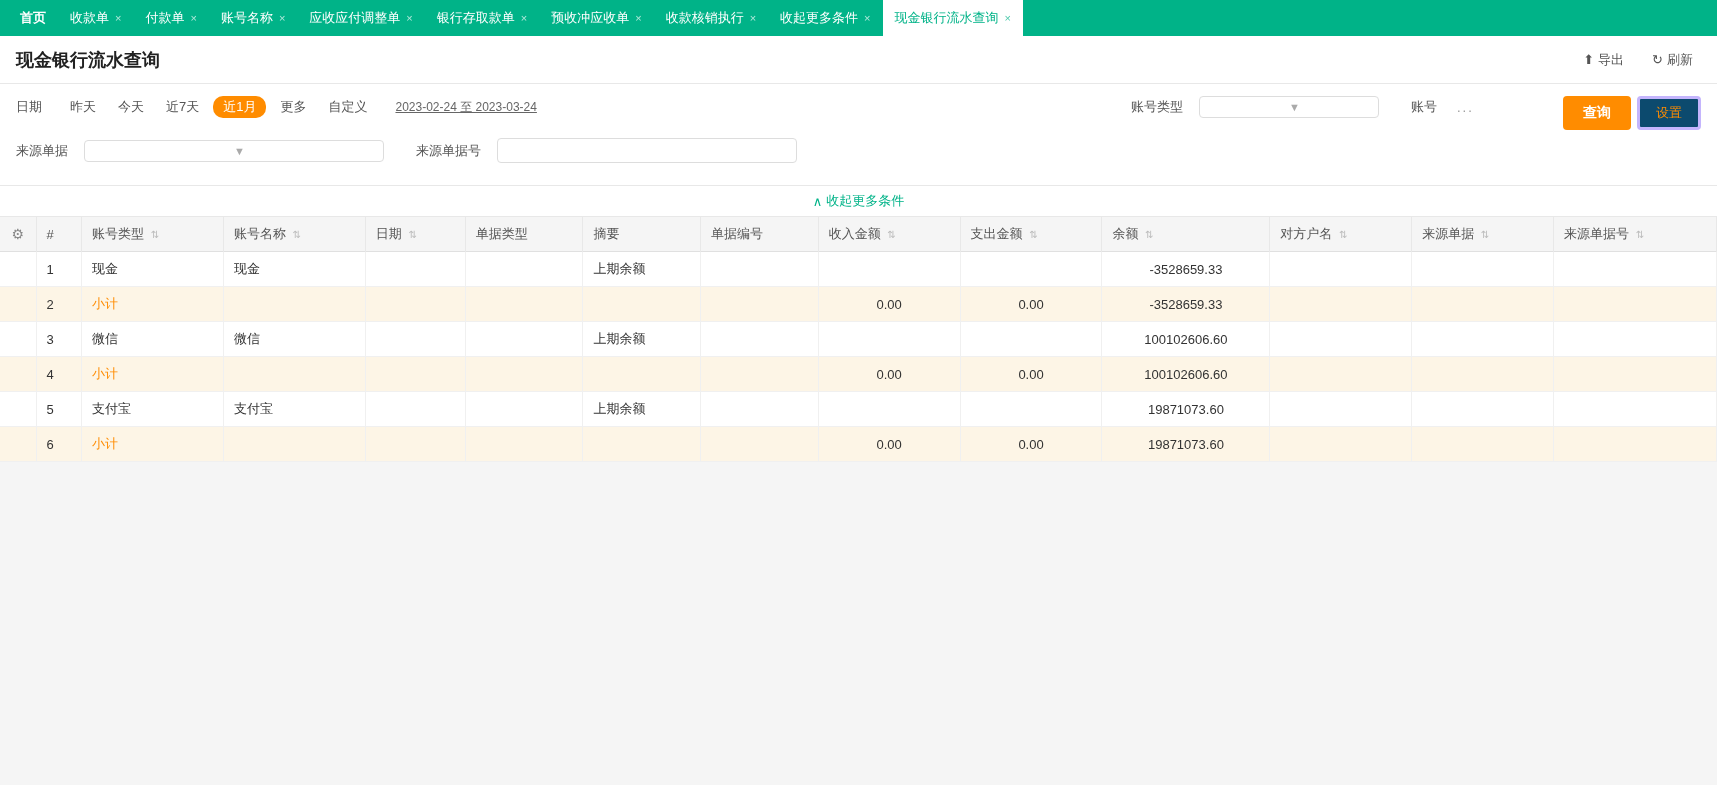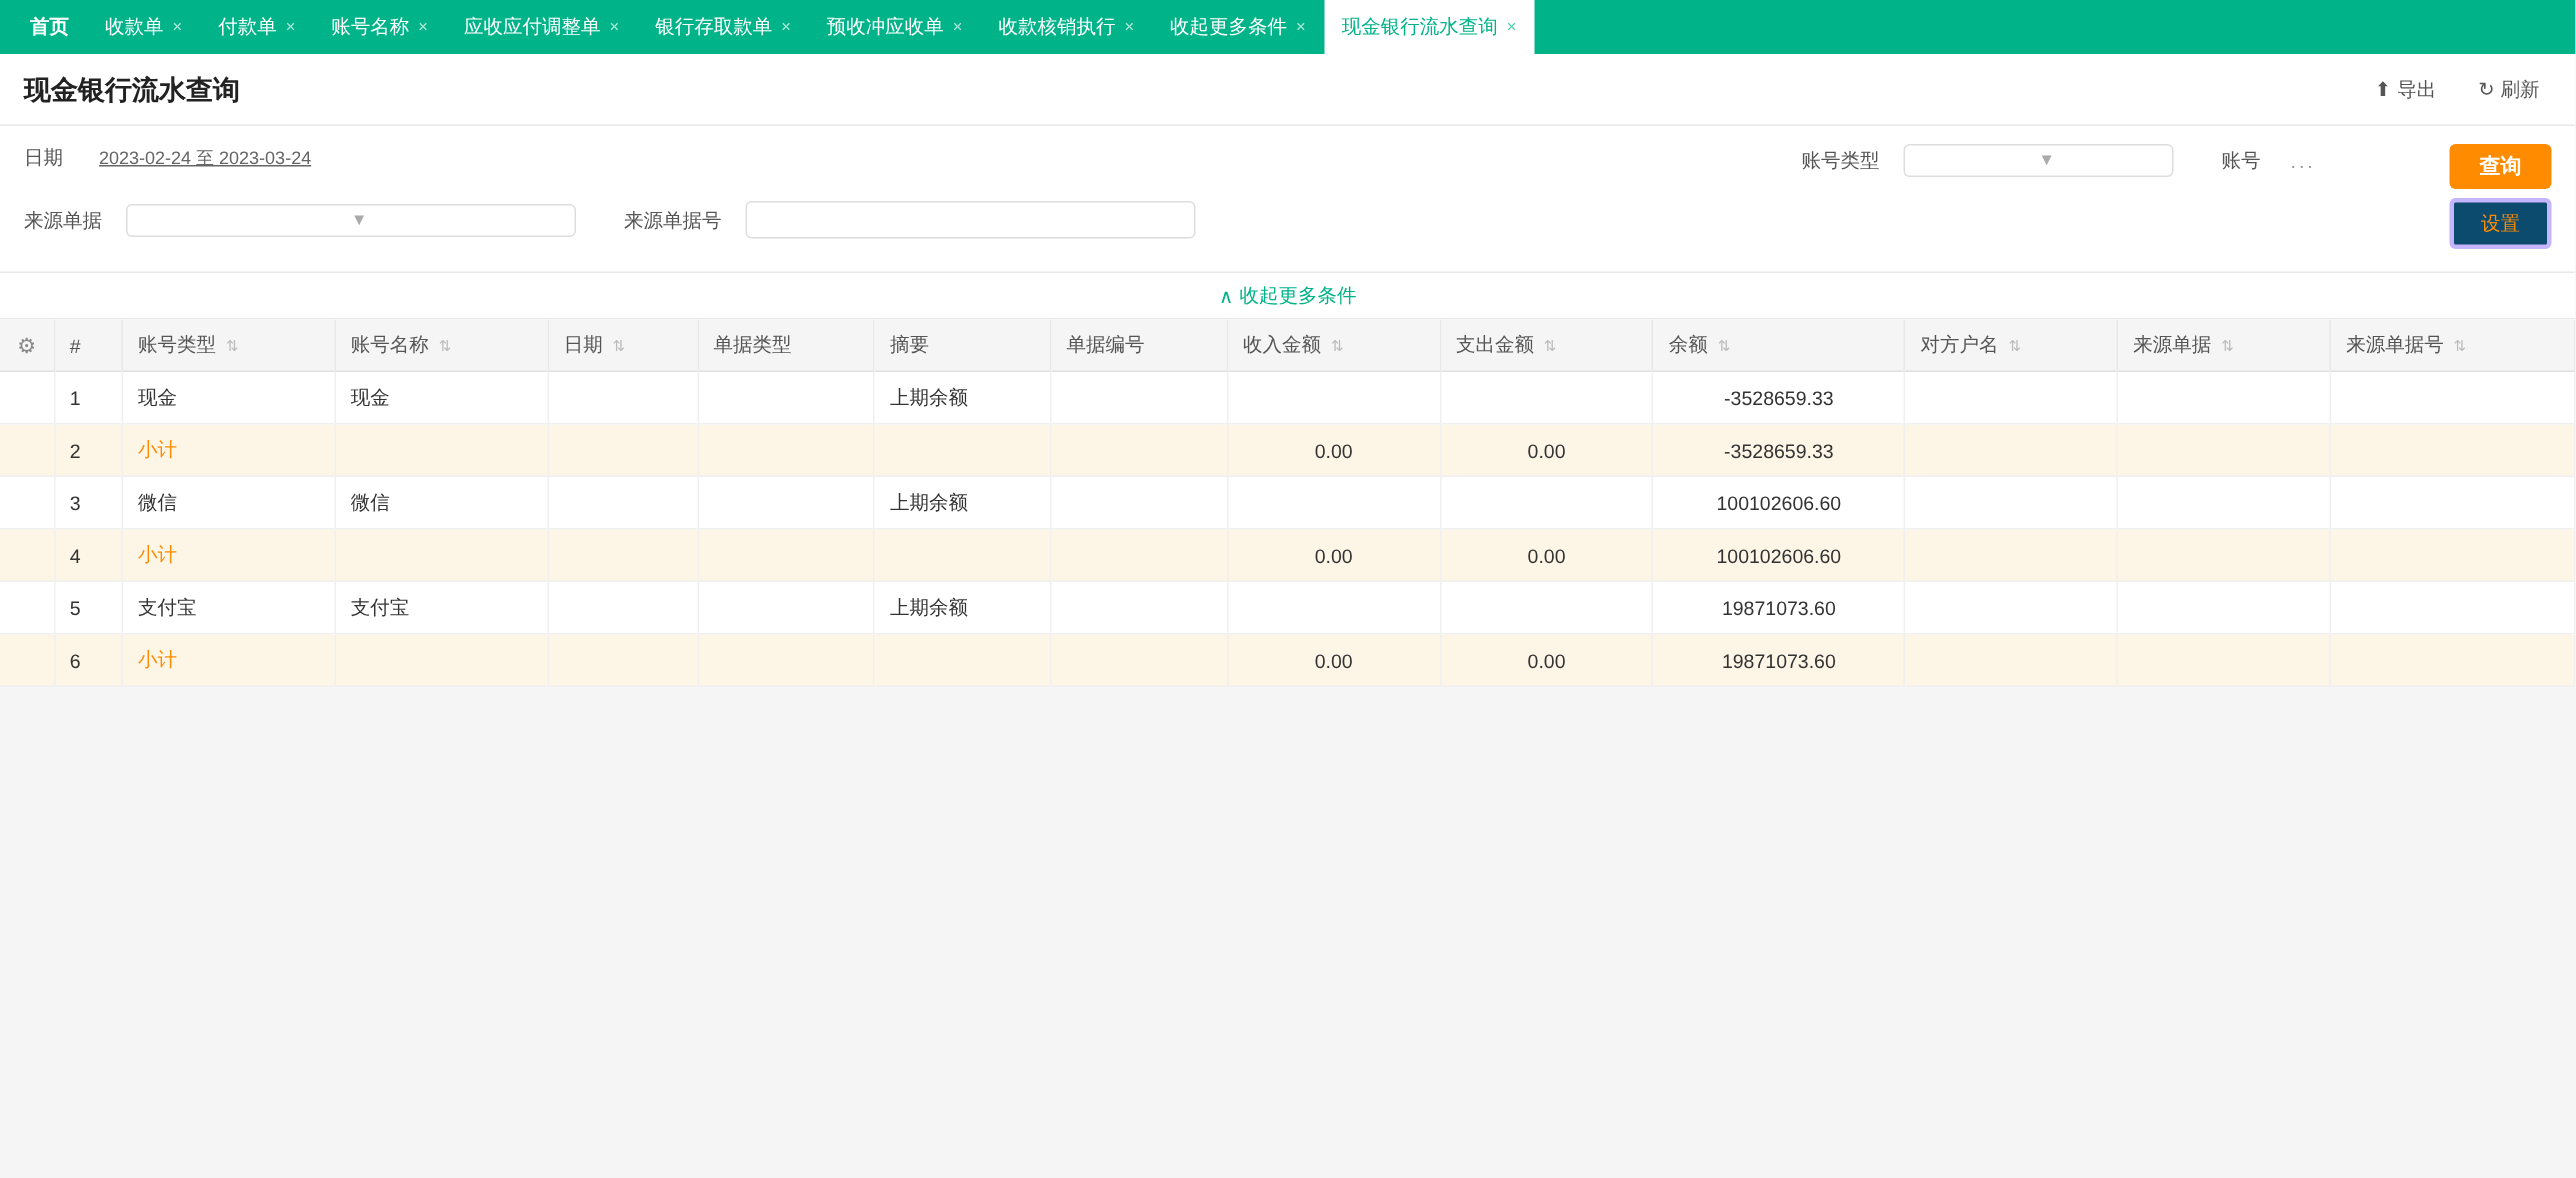--- a/index.html
+++ b/index.html
@@ -157,21 +157,21 @@
       background: #0c4a6e;
       color: #ff8c00;
       border: 3px solid #c4b5fd;
       border-radius: 4px;
       padding: 5px 16px;
       cursor: pointer;
       font-size: 13px;
     }
     .action-btns {
       display: flex;
-      flex-direction: column;
+      flex-direction: row;
       gap: 6px;
     }
 
     .collapse-bar {
       display: flex;
       align-items: center;
       justify-content: center;
       padding: 6px 0;
       color: #00b388;
       font-size: 13px;
@@ -293,20 +293,28 @@
   </div>
 </div>
 
 <div class="filter-area">
   <div style="display:flex; gap:32px; align-items:flex-start;">
 
     <div style="display:flex; flex-direction:column; gap:10px; flex:1;">
 
       <div class="filter-row">
         <span class="filter-label">日期</span>
+        <div class="date-options">
+          <span class="date-opt">昨天</span>
+          <span class="date-opt">今天</span>
+          <span class="date-opt">近7天</span>
+          <span class="date-opt active">近1月</span>
+          <span class="date-opt">更多</span>
+          <span class="date-opt">自定义</span>
+        </div>
         <span class="date-range-text">2023-02-24 至 2023-03-24</span>
       </div>
 
       <div class="filter-row">
         <span class="filter-label">来源单据</span>
         <div class="filter-select" style="min-width:300px;">
           <span></span>
           <span class="arrow">▼</span>
         </div>
         <span class="filter-label" style="margin-left:16px;">来源单据号</span>

